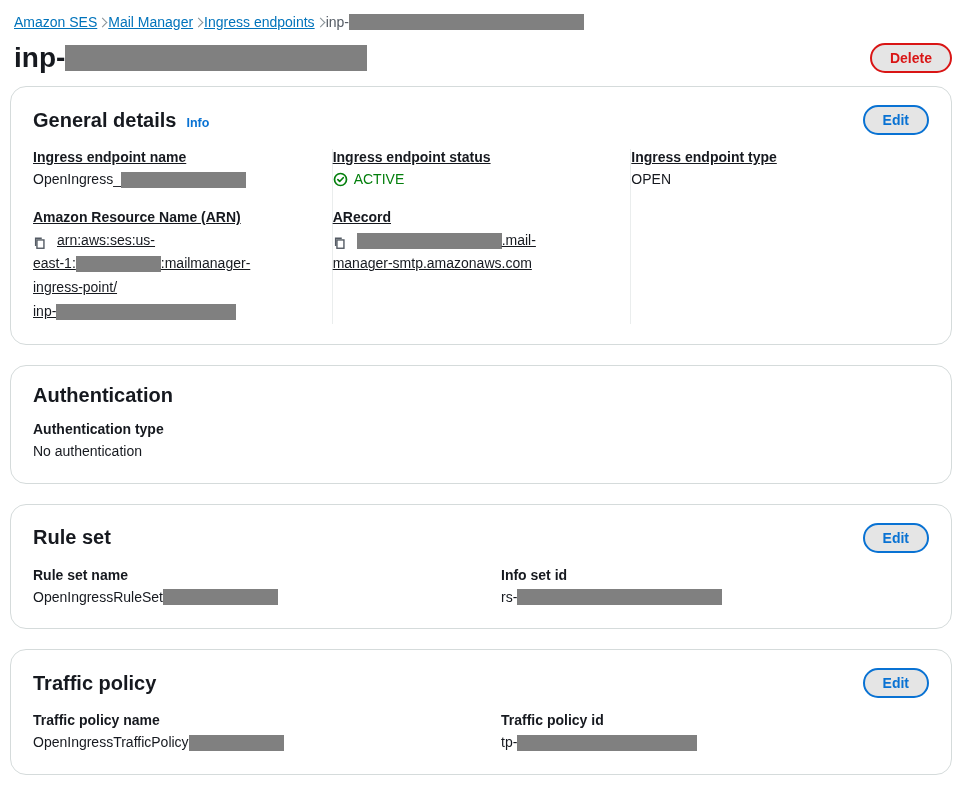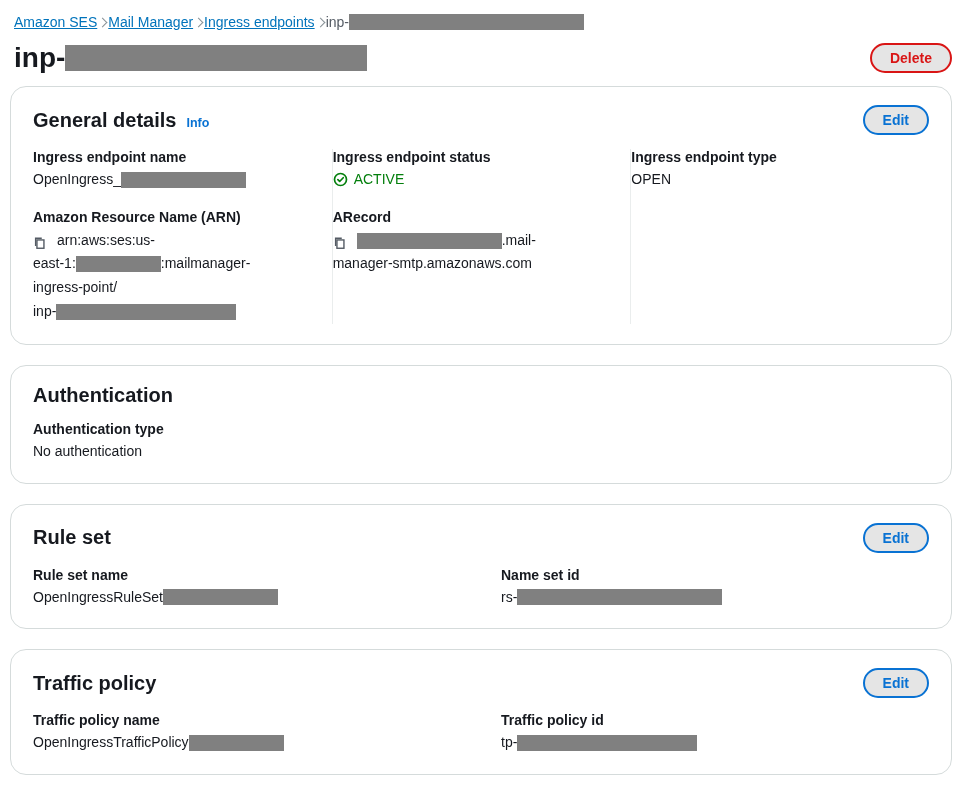--- a/index.html
+++ b/index.html
@@ -100,20 +100,21 @@
       font-size: 12.5px;
       font-weight: 700;
       cursor: pointer;
     }
 
     
     .cols-3 {
       display: grid;
       grid-template-columns: 1fr 1fr 1fr;
       gap: 0;
+      text-decoration: underline;
     }
     .col {
       padding-right: 20px;
     }
     .col + .col {
       border-left: 1px solid #eaeded;
     }
     .cols-2 {
       display: grid;
       grid-template-columns: 1fr 1fr;
@@ -317,21 +318,21 @@
       <div class="kv">
         <div class="kv-label">Rule set name</div>
         <div class="kv-value">
           <span>OpenIngressRuleSet</span>
             <span class="redact" style="width:115px;height:16px;"></span>
         </div>
       </div>
     </div>
     <div class="col">
       <div class="kv">
-        <div class="kv-label">Name set id</div>
+        <div class="kv-label">Info set id</div>
         <div class="kv-value">
           <span>rs-</span>
             <span class="redact" style="width:205px;height:16px;"></span>
         </div>
       </div>
     </div>
   </div>
 </section>
 
 <section class="panel">

